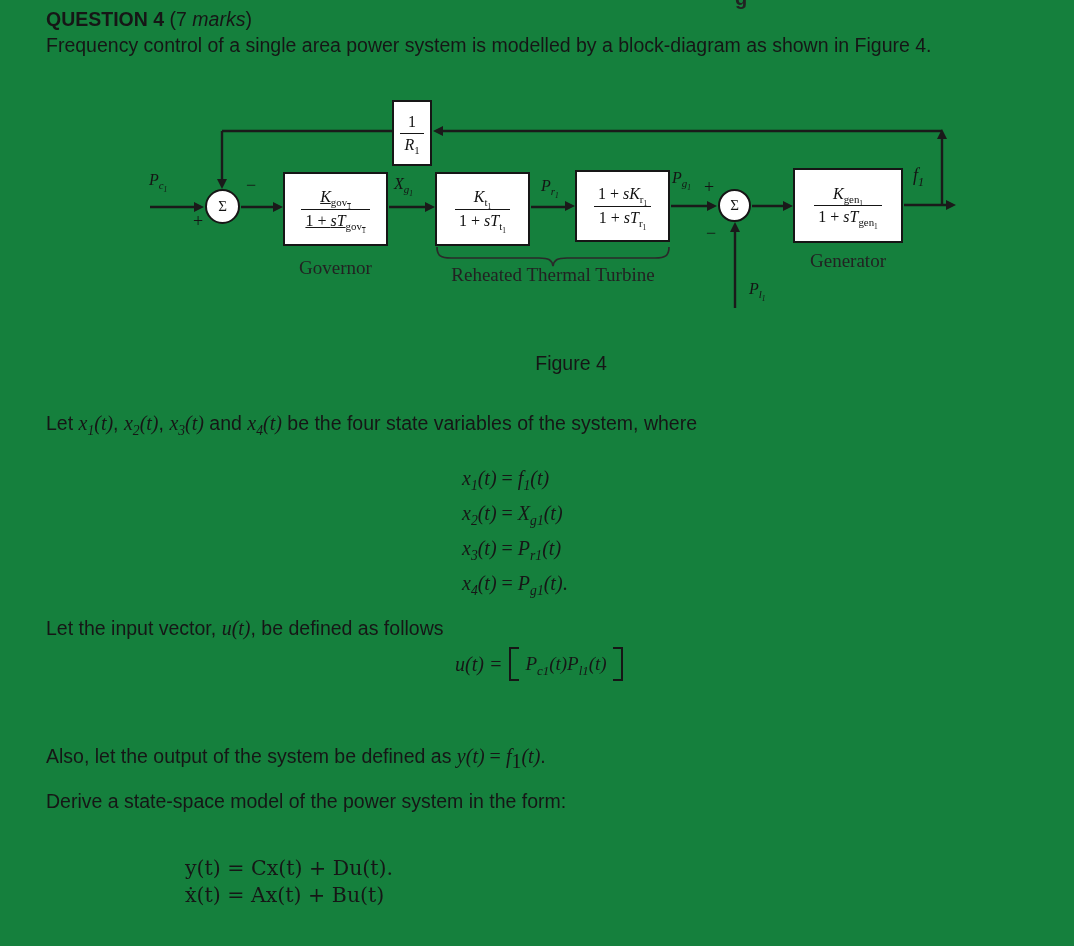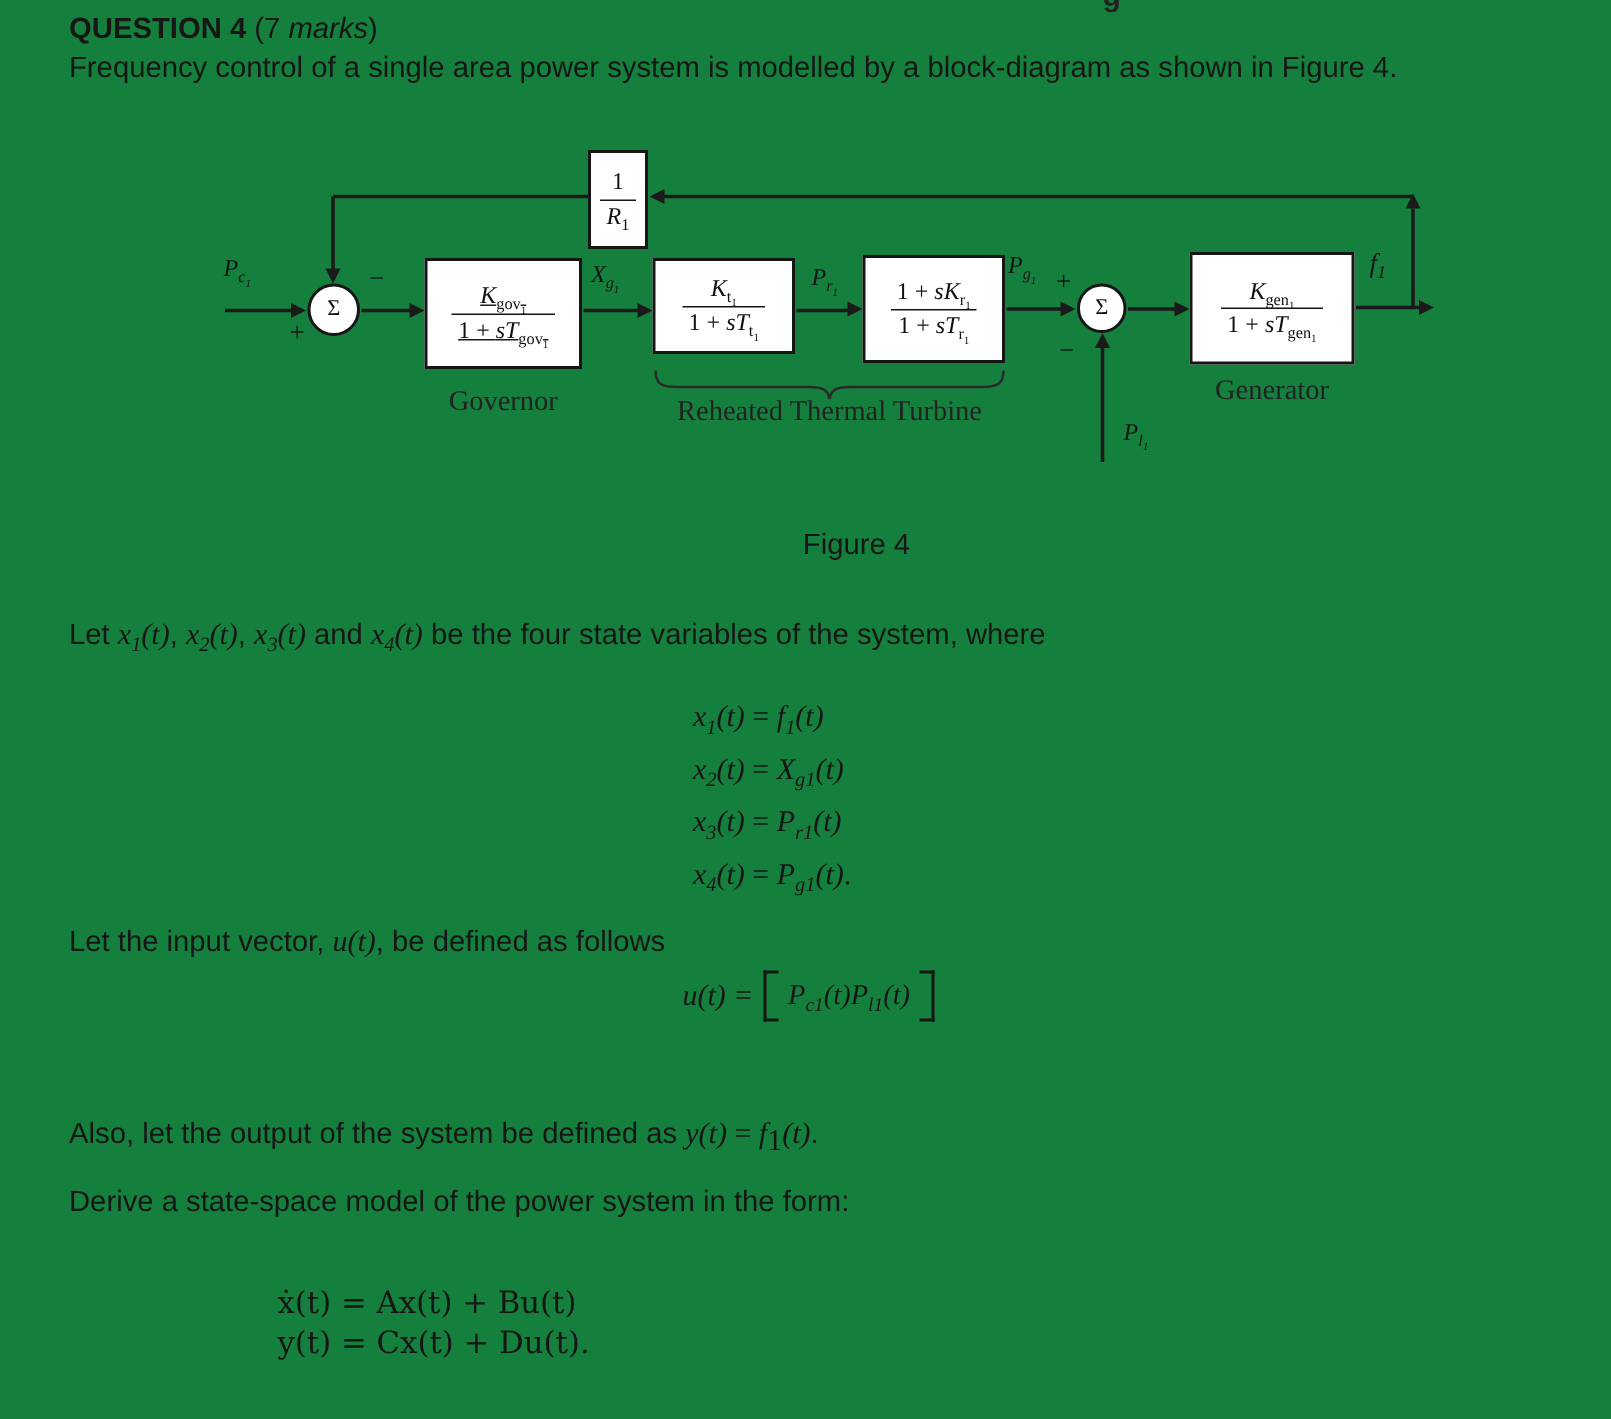--- a/index.html
+++ b/index.html
@@ -95,21 +95,21 @@
     </span>
   </div>
 
   <div class="block" style="left:283px;top:172px;width:105px;height:74px;text-decoration:underline;">
     <span class="fr">
       <span class="nm"><span class="it">K</span><sub><span>gov</span><sub>1</sub></sub></span>
       <span class="dn"><span class="up">1 + </span><span class="it">sT</span><sub><span>gov</span><sub>1</sub></sub></span>
     </span>
   </div>
 
-  <div class="block" style="left:435px;top:172px;width:95px;height:64px;">
+  <div class="block" style="left:435px;top:172px;width:95px;height:74px;">
     <span class="fr">
       <span class="nm"><span class="it">K</span><sub><span>t</span><sub>1</sub></sub></span>
       <span class="dn"><span class="up">1 + </span><span class="it">sT</span><sub><span>t</span><sub>1</sub></sub></span>
     </span>
   </div>
 
   <div class="block" style="left:575px;top:170px;width:95px;height:72px;">
     <span class="fr">
       <span class="nm"><span class="up">1 + </span><span class="it">sK</span><sub><span>r</span><sub>1</sub></sub></span>
       <span class="dn"><span class="up">1 + </span><span class="it">sT</span><sub><span>r</span><sub>1</sub></sub></span>
@@ -187,17 +187,17 @@
     </span>
   </div>
 
   <div class="body-line" style="left:46px;top:745px;">
     <span>Also, let the output of the system be defined as </span><span class="m it">y(t)</span><span class="m"> = </span><span class="m it">f</span><sub class="m">1</sub><span class="m it">(t)</span><span>.</span>
   </div>
 
   <div class="body-line" style="left:46px;top:790px;">Derive a state-space model of the power system in the form:</div>
 
   <div class="ss">
+    <div>y(t) = Cx(t) + Du(t).</div>
     <div>ẋ(t) = Ax(t) + Bu(t)</div>
-    <div>y(t) = Cx(t) + Du(t).</div>
   </div>
 
 </div>
 
 </body></html>

